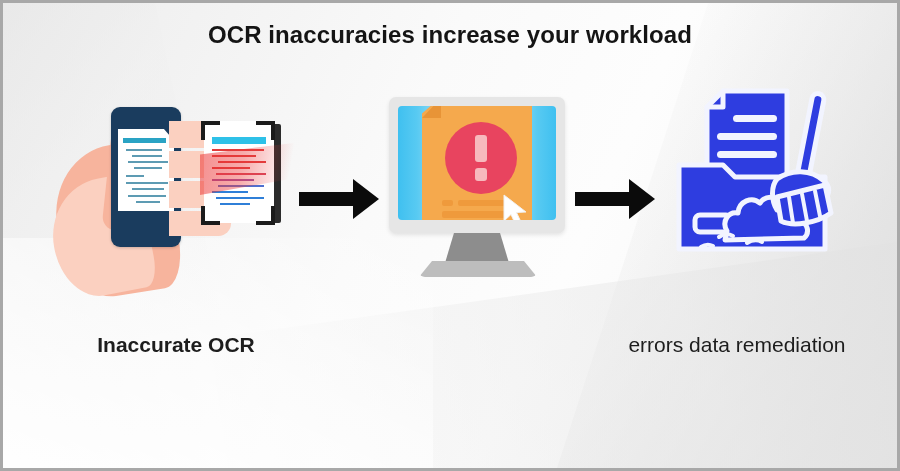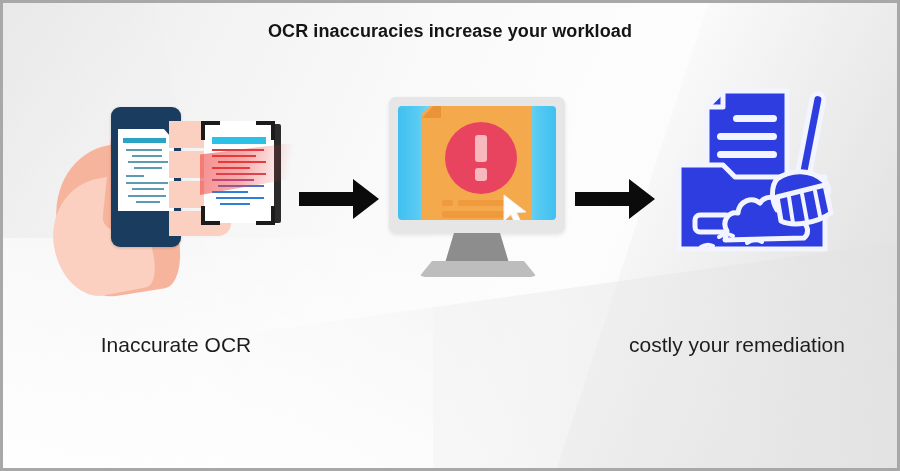--- a/index.html
+++ b/index.html
@@ -65,21 +65,21 @@
     background: linear-gradient(25deg, rgba(255,255,255,0.95) 0%, rgba(255,255,255,0.55) 55%, rgba(255,255,255,0) 100%);
   }
 
   
   .title {
     position: absolute;
     top: 18px;
     left: 0;
     right: 0;
     text-align: center;
-    font-size: 18px;
+    font-size: 24px;
     font-weight: bold;
     color: #141414;
     letter-spacing: 0.1px;
   }
 
   
   .stage {
     position: absolute;
     top: 80px;
     left: 0;
@@ -380,21 +380,21 @@
     height: 46px;
   }
   .caption {
     position: absolute;
     top: 0;
     font-size: 21px;
     color: #1d1d1d;
     font-weight: normal;
     white-space: nowrap;
   }
-  .cap-1 { left: 0;   width: 346px; text-align: center; }
+  .cap-1 { left: 0;   width: 346px; text-align: center; font-weight: bold; }
   .cap-2 { left: 346px; width: 232px; text-align: center; }
   .cap-3 { left: 578px; width: 312px; text-align: center; }
 </style>
 </head>
 <body>
 
 <div class="infographic">
 
   <div class="bg-base"></div>
   <div class="bg-diag-left"></div>
@@ -527,16 +527,16 @@
           <path d="M82 156 q8 -5 15 -1"></path>
           <path d="M36 160 q6 -4 12 -1"></path>
         </g>
       </svg>
     </div>
 
   </div>
 
   <div class="captions">
     <div class="caption cap-1">Inaccurate OCR</div>
-    <div class="caption cap-3">costly your remediation</div>
+    <div class="caption cap-3">errors data remediation</div>
   </div>
 
 </div>
 
 </body></html>

